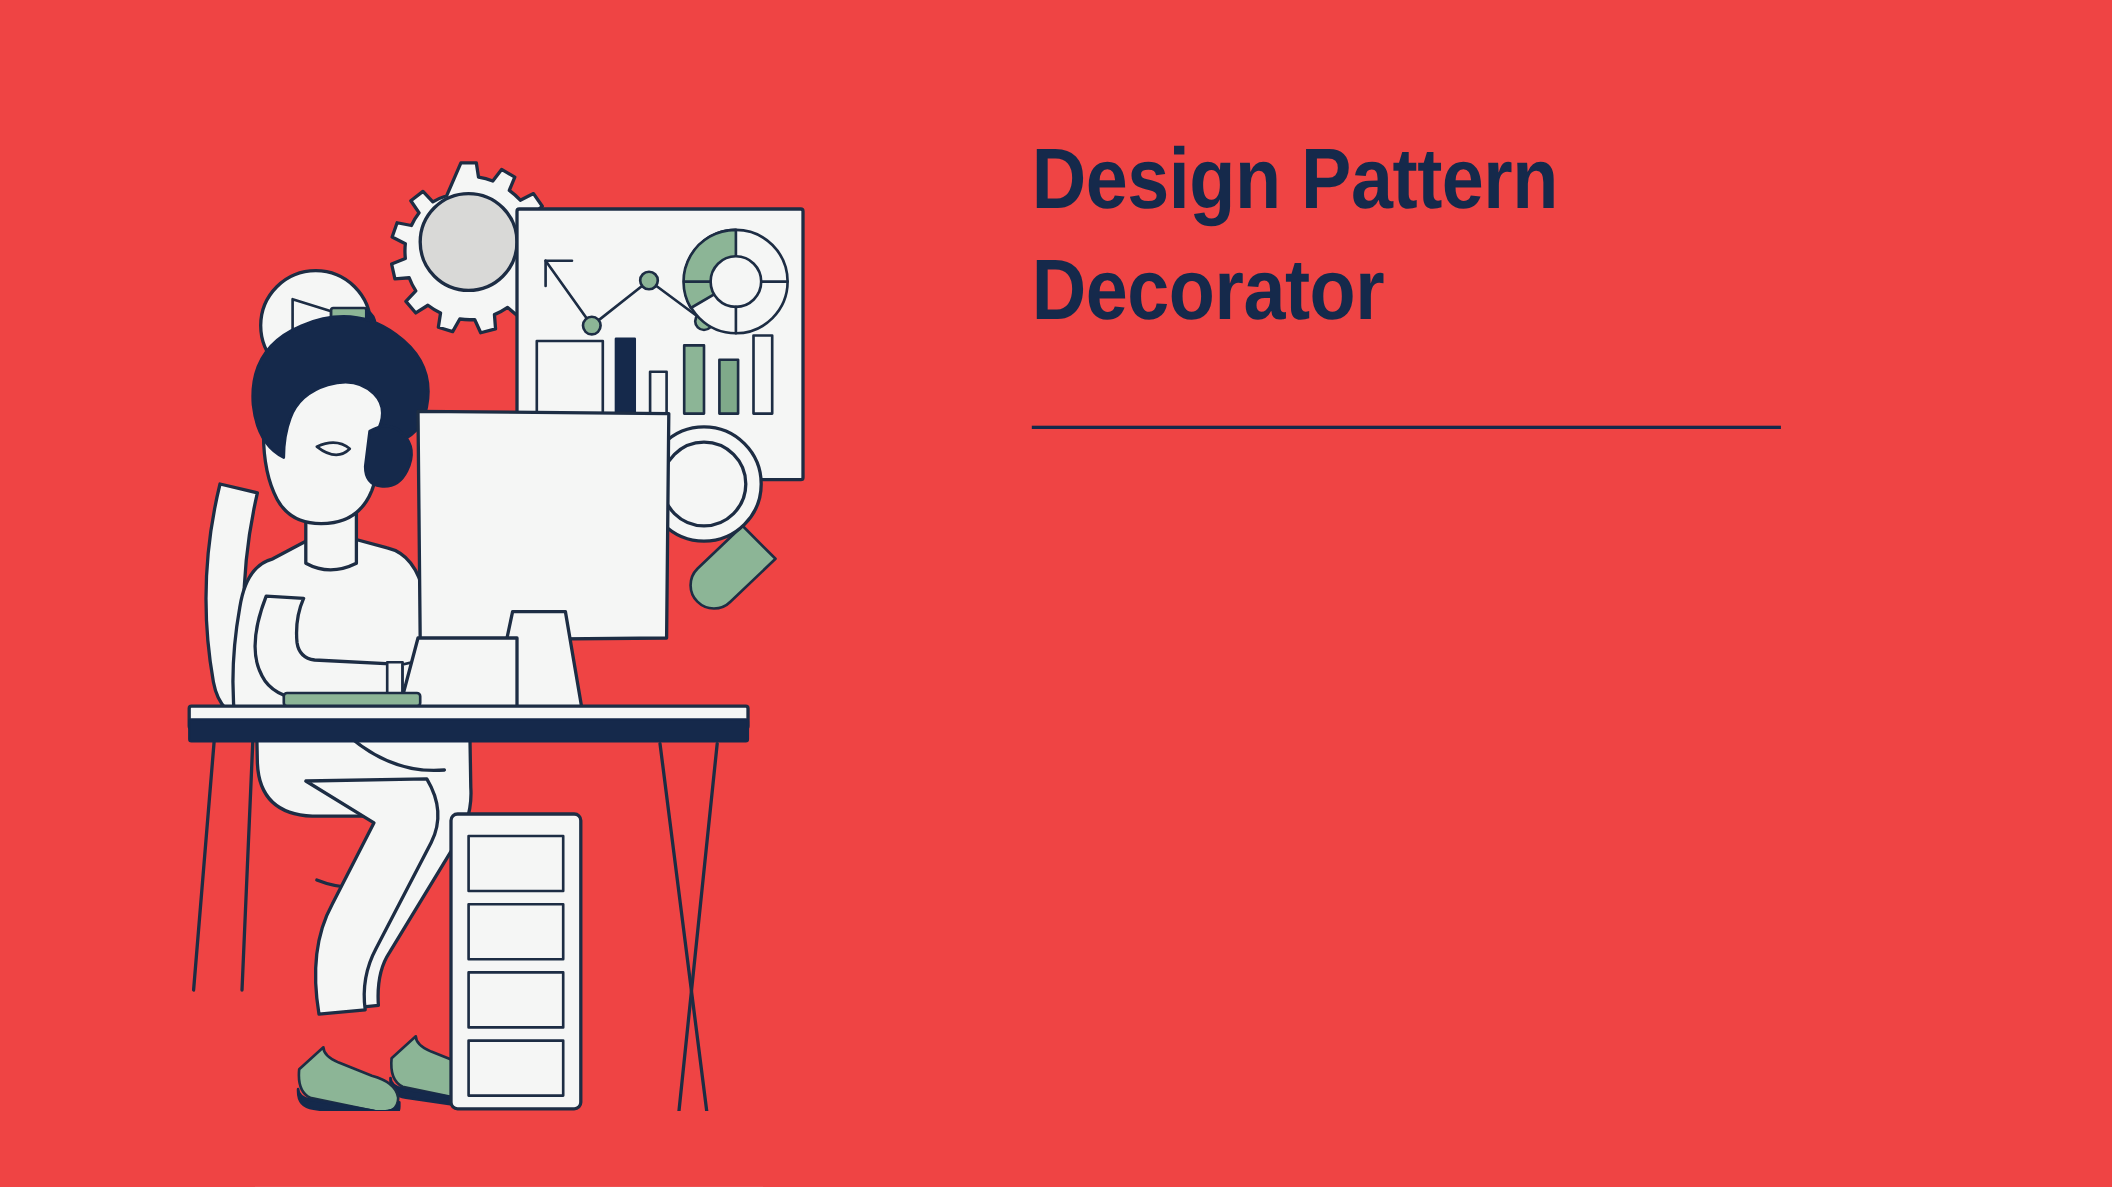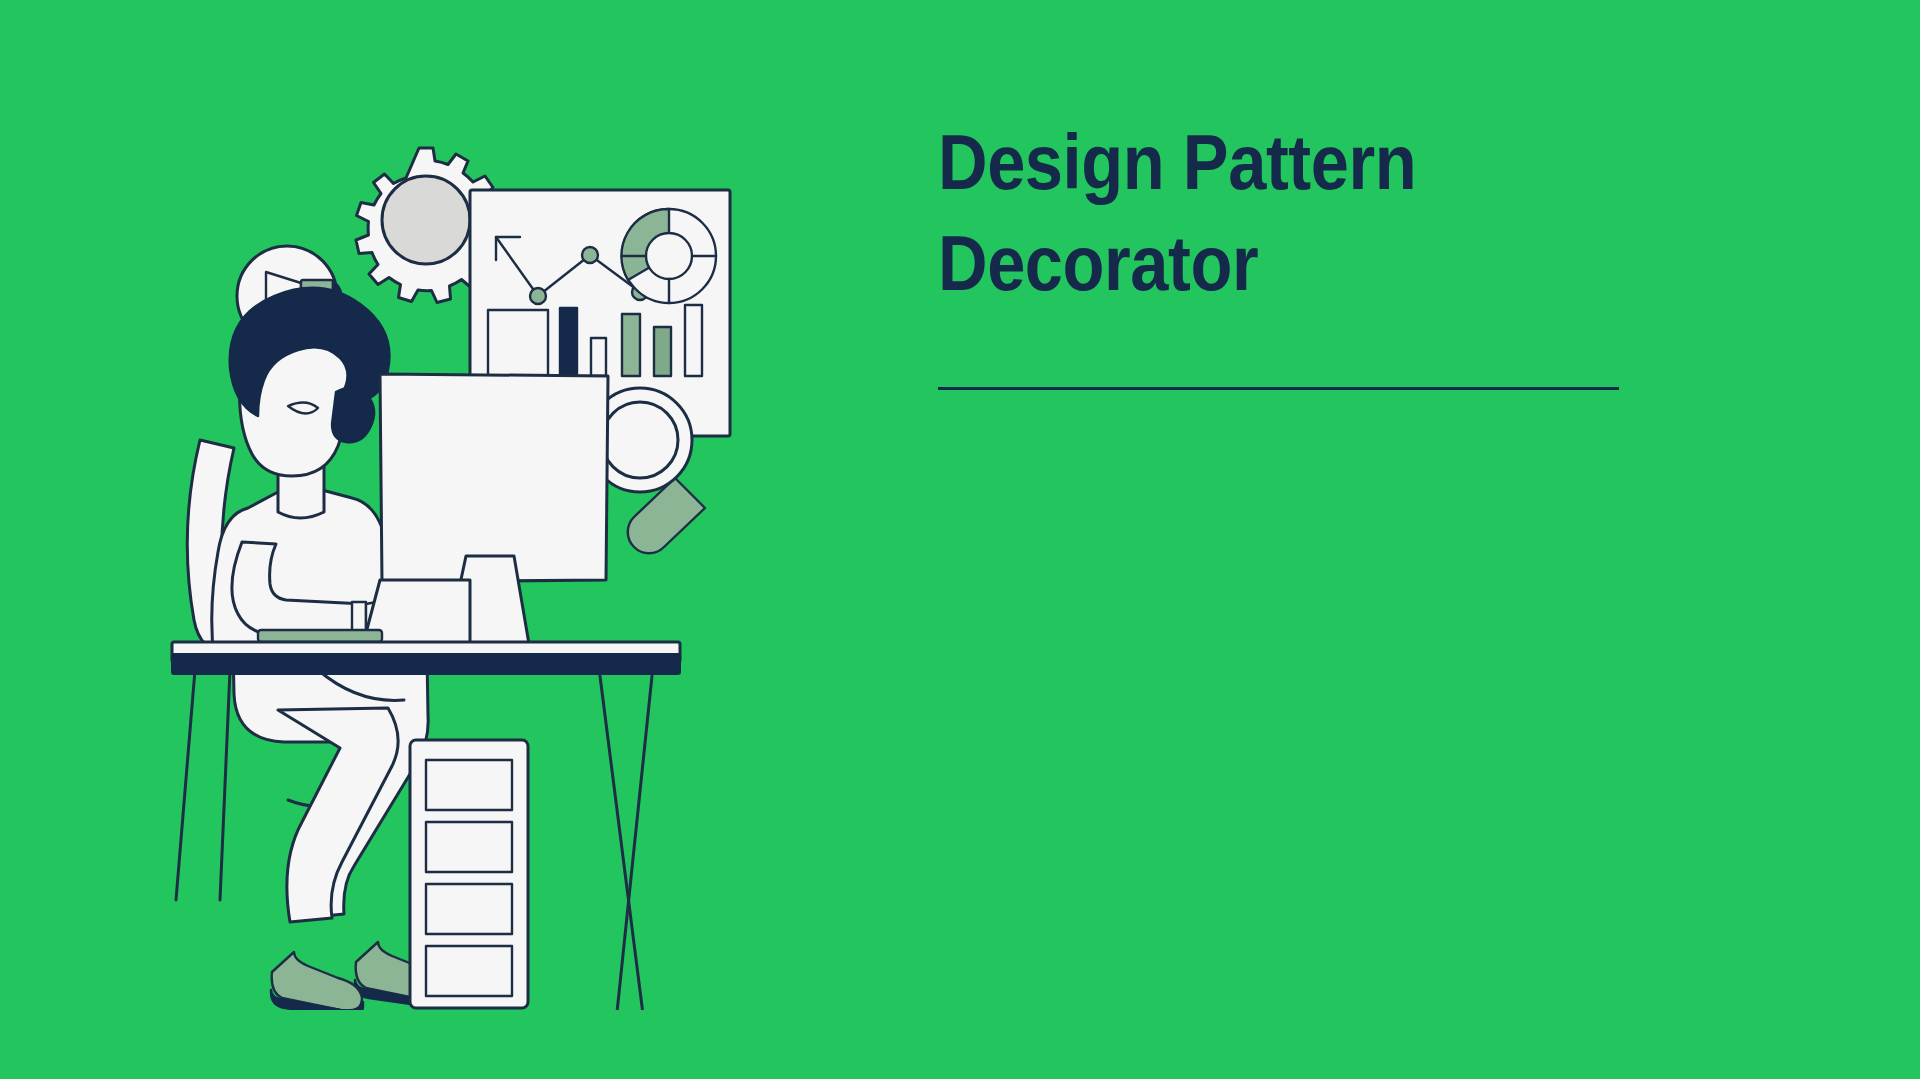--- a/index.html
+++ b/index.html
@@ -12,21 +12,21 @@
   }
   body {
     background: #d9d9d7;
     font-family: "Liberation Sans", sans-serif;
   }
 
   #slide {
     position: relative;
     width: 1920px;
     height: 1079px;
-    background: #22c55e;
+    background: #ef4444;
   }
 
   
   #illustration {
     position: absolute;
     left: 170px;
     top: 110px;
     width: 680px;
     height: 900px;
   }

